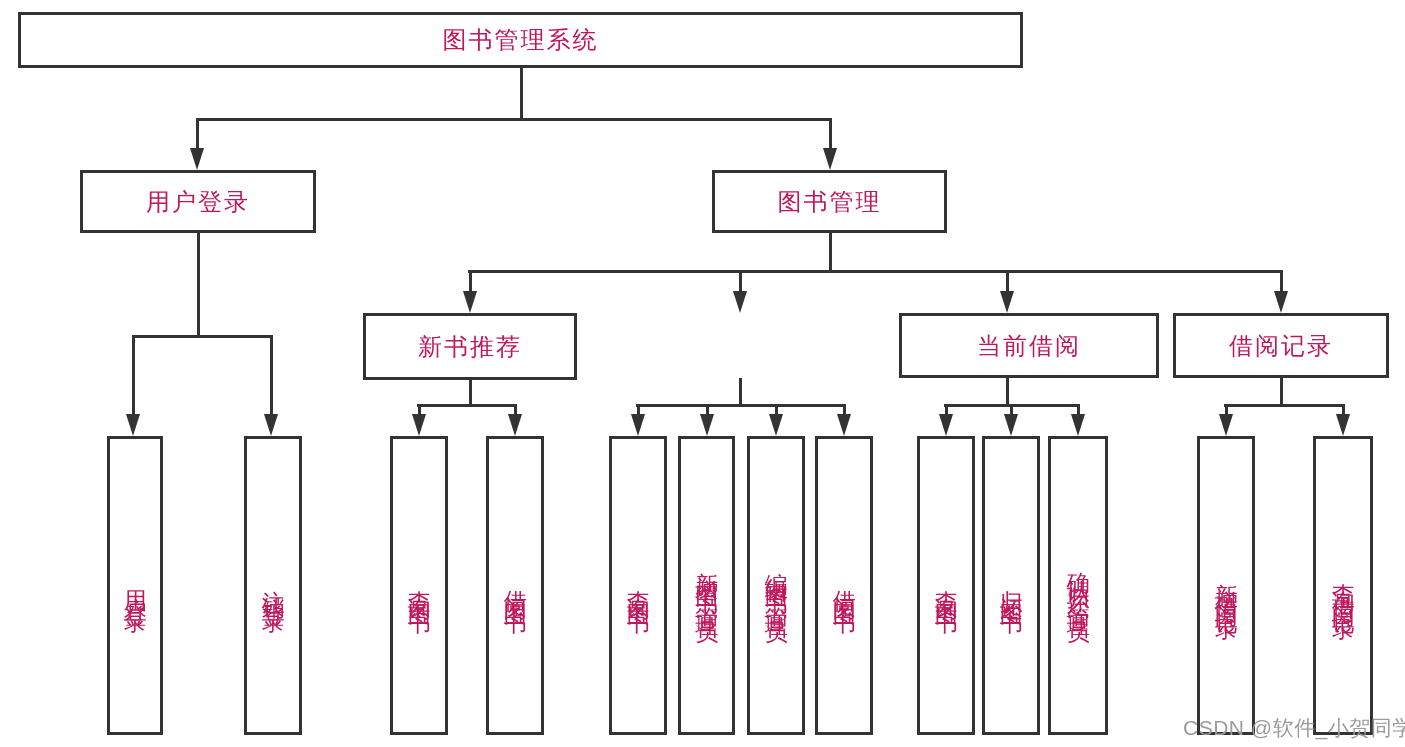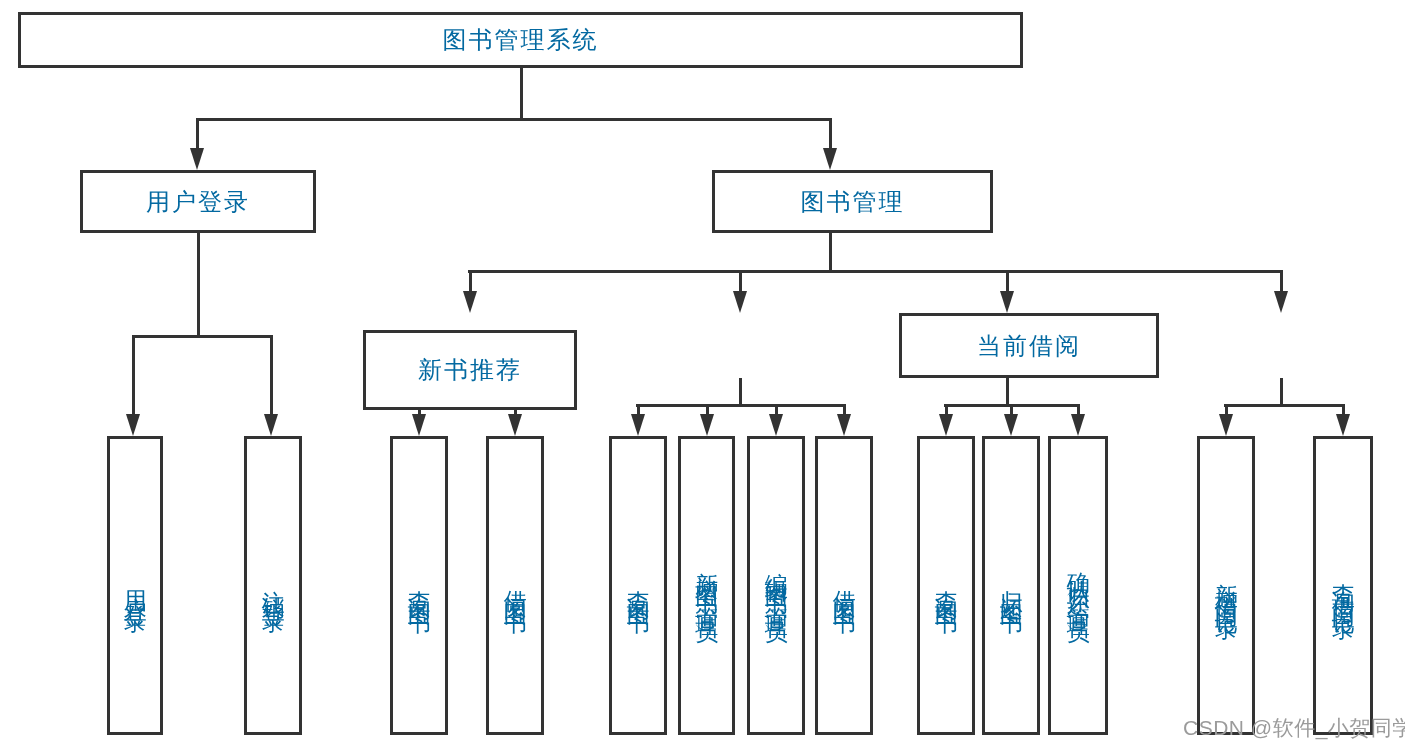--- a/index.html
+++ b/index.html
@@ -11,21 +11,21 @@
     overflow:hidden;
   }
   .box {
     position:absolute;
     background:#ffffff;
     border:3px solid #333333;
     box-sizing:border-box;
     display:flex;
     align-items:center;
     justify-content:center;
-    color:#0369a1;
+    color:#be185d;
     font-size:24px;
     letter-spacing:2px;
     z-index:2;
   }
   .leaf {
     writing-mode:vertical-rl;
     text-orientation:mixed;
     font-size:23px;
     letter-spacing:7px;
     line-height:1.1;
@@ -64,21 +64,21 @@
   <div class="vline" style="left:520px;top:68px;height:53px"></div>
   <div class="hline" style="left:196px;top:118px;width:636px"></div>
   <div class="vline" style="left:196px;top:121px;height:29px"></div>
   <div class="arrow" style="left:190px;top:148px"></div>
   <div class="vline" style="left:829px;top:121px;height:29px"></div>
   <div class="arrow" style="left:823px;top:148px"></div>
 
   <div class="box" style="left:80px;top:170px;width:236px;height:63px">
     <span>用户登录</span>
   </div>
-  <div class="box" style="left:712px;top:170px;width:281px;height:63px">
+  <div class="box" style="left:712px;top:170px;width:235px;height:63px">
     <span>图书管理</span>
   </div>
 
   <div class="vline" style="left:197px;top:233px;height:102px"></div>
   <div class="hline" style="left:132px;top:335px;width:141px"></div>
   <div class="vline" style="left:132px;top:338px;height:78px"></div>
   <div class="arrow" style="left:126px;top:414px"></div>
   <div class="vline" style="left:270px;top:338px;height:78px"></div>
   <div class="arrow" style="left:264px;top:414px"></div>
 
@@ -86,25 +86,28 @@
   <div class="hline" style="left:468px;top:270px;width:815px"></div>
   <div class="vline" style="left:469px;top:273px;height:20px"></div>
   <div class="arrow" style="left:463px;top:291px"></div>
   <div class="vline" style="left:739px;top:273px;height:20px"></div>
   <div class="arrow" style="left:733px;top:291px"></div>
   <div class="vline" style="left:1006px;top:273px;height:20px"></div>
   <div class="arrow" style="left:1000px;top:291px"></div>
   <div class="vline" style="left:1280px;top:273px;height:20px"></div>
   <div class="arrow" style="left:1274px;top:291px"></div>
 
-  <div class="box" style="left:363px;top:330px;width:214px;height:80px">
+  <div class="box" style="left:363px;top:313px;width:214px;height:67px">
     <span>新书推荐</span>
   </div>
   <div class="box" style="left:899px;top:313px;width:260px;height:65px">
     <span>当前借阅</span>
+  </div>
+  <div class="box" style="left:1173px;top:313px;width:216px;height:65px">
+    <span>借阅记录</span>
   </div>
 
   <div class="vline" style="left:469px;top:378px;height:29px"></div>
   <div class="hline" style="left:417px;top:404px;width:100px"></div>
   <div class="vline" style="left:418px;top:407px;height:9px"></div>
   <div class="arrow" style="left:412px;top:414px"></div>
   <div class="vline" style="left:514px;top:407px;height:9px"></div>
   <div class="arrow" style="left:508px;top:414px"></div>
 
   <div class="vline" style="left:739px;top:378px;height:29px"></div>

